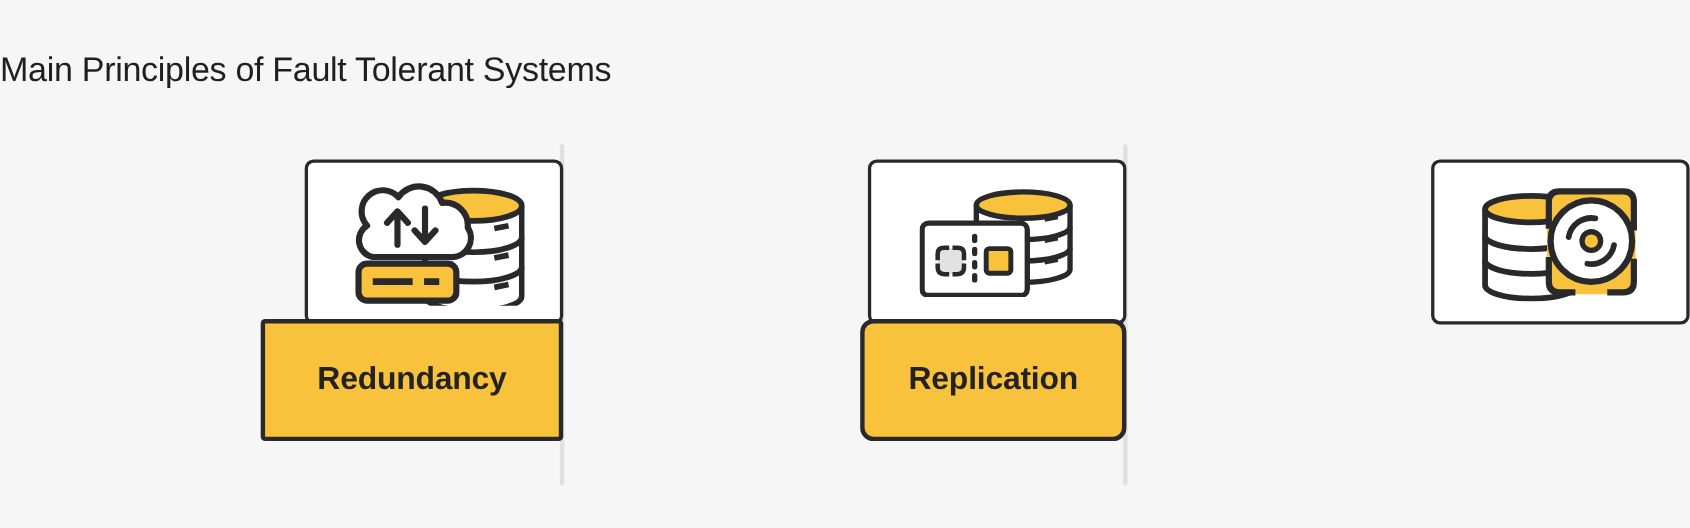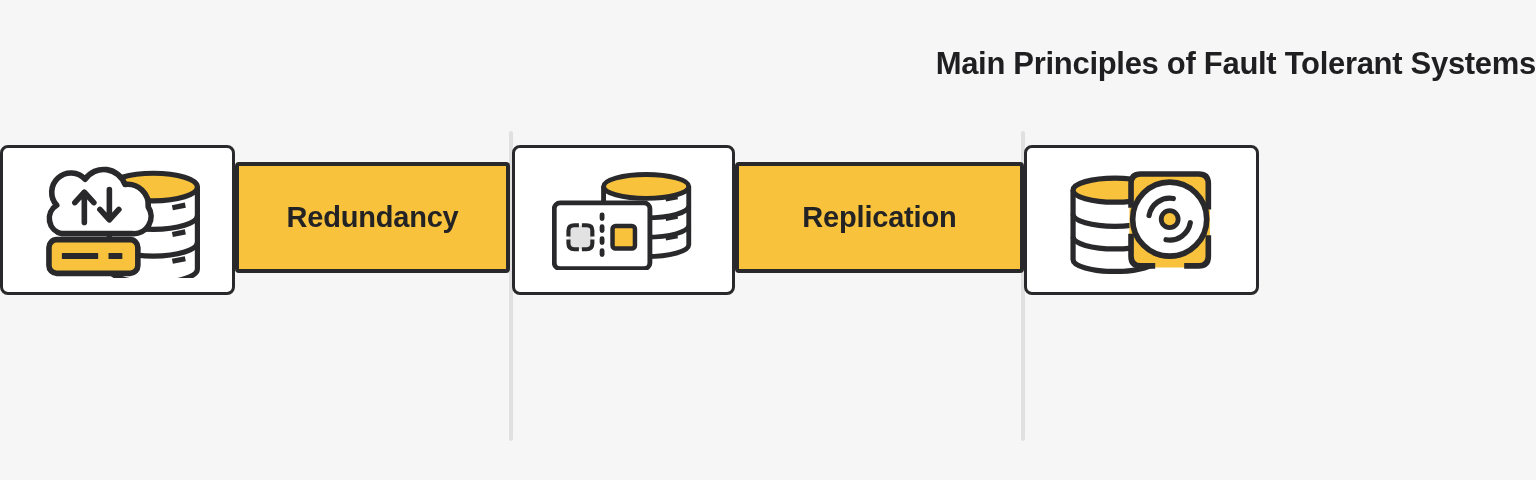--- a/index.html
+++ b/index.html
@@ -13,45 +13,45 @@
   }
   *{box-sizing:border-box;}
   html,body{margin:0;padding:0;}
   body{
     width:1536px;height:480px;position:relative;overflow:hidden;
     background:var(--bg);
     font-family:"Liberation Sans", sans-serif;
   }
   .title{
     position:absolute;top:46px;left:0;width:1536px;
-    text-align:right;font-size:31px;font-weight:700;color:var(--text);
+    text-align:left;font-size:31px;font-weight:400;color:var(--text);
     letter-spacing:-0.3px;
   }
   .row{
     position:absolute;top:145px;left:0;width:1536px;
     display:flex;
   }
   .col{
-    width:512px;display:flex;align-items:center;
+    width:512px;display:flex;flex-direction:column;align-items:flex-end;
   }
   .icon-box{
     width:235px;height:150px;background:var(--card);
     border:3px solid var(--ink);border-radius:8px;
     display:flex;align-items:center;justify-content:center;
     position:relative;z-index:1;
   }
   .label{
     position:relative;z-index:2;margin-top:-5px;
     width:275px;height:111px;
     background:var(--yellow);
     border:4px solid var(--ink);border-radius:4px;
     display:flex;align-items:center;justify-content:center;
     font-size:29px;font-weight:700;color:#232325;letter-spacing:-0.2px;
   }
-  .col-2 .label{width:305px;}
+  .col-2 .label{width:242px;border-radius:12px;}
   .divider{
     position:absolute;top:131px;width:4px;height:310px;
     background:var(--divider);border-radius:2px;
   }
   .divider-1{left:509px;}
   .divider-2{left:1021px;}
   svg{display:block;color:var(--ink);}
   .icon-1 svg{width:164px;height:auto;}
   .icon-2 svg{width:142px;height:auto;}
   .icon-3 svg{width:153px;height:auto;}

